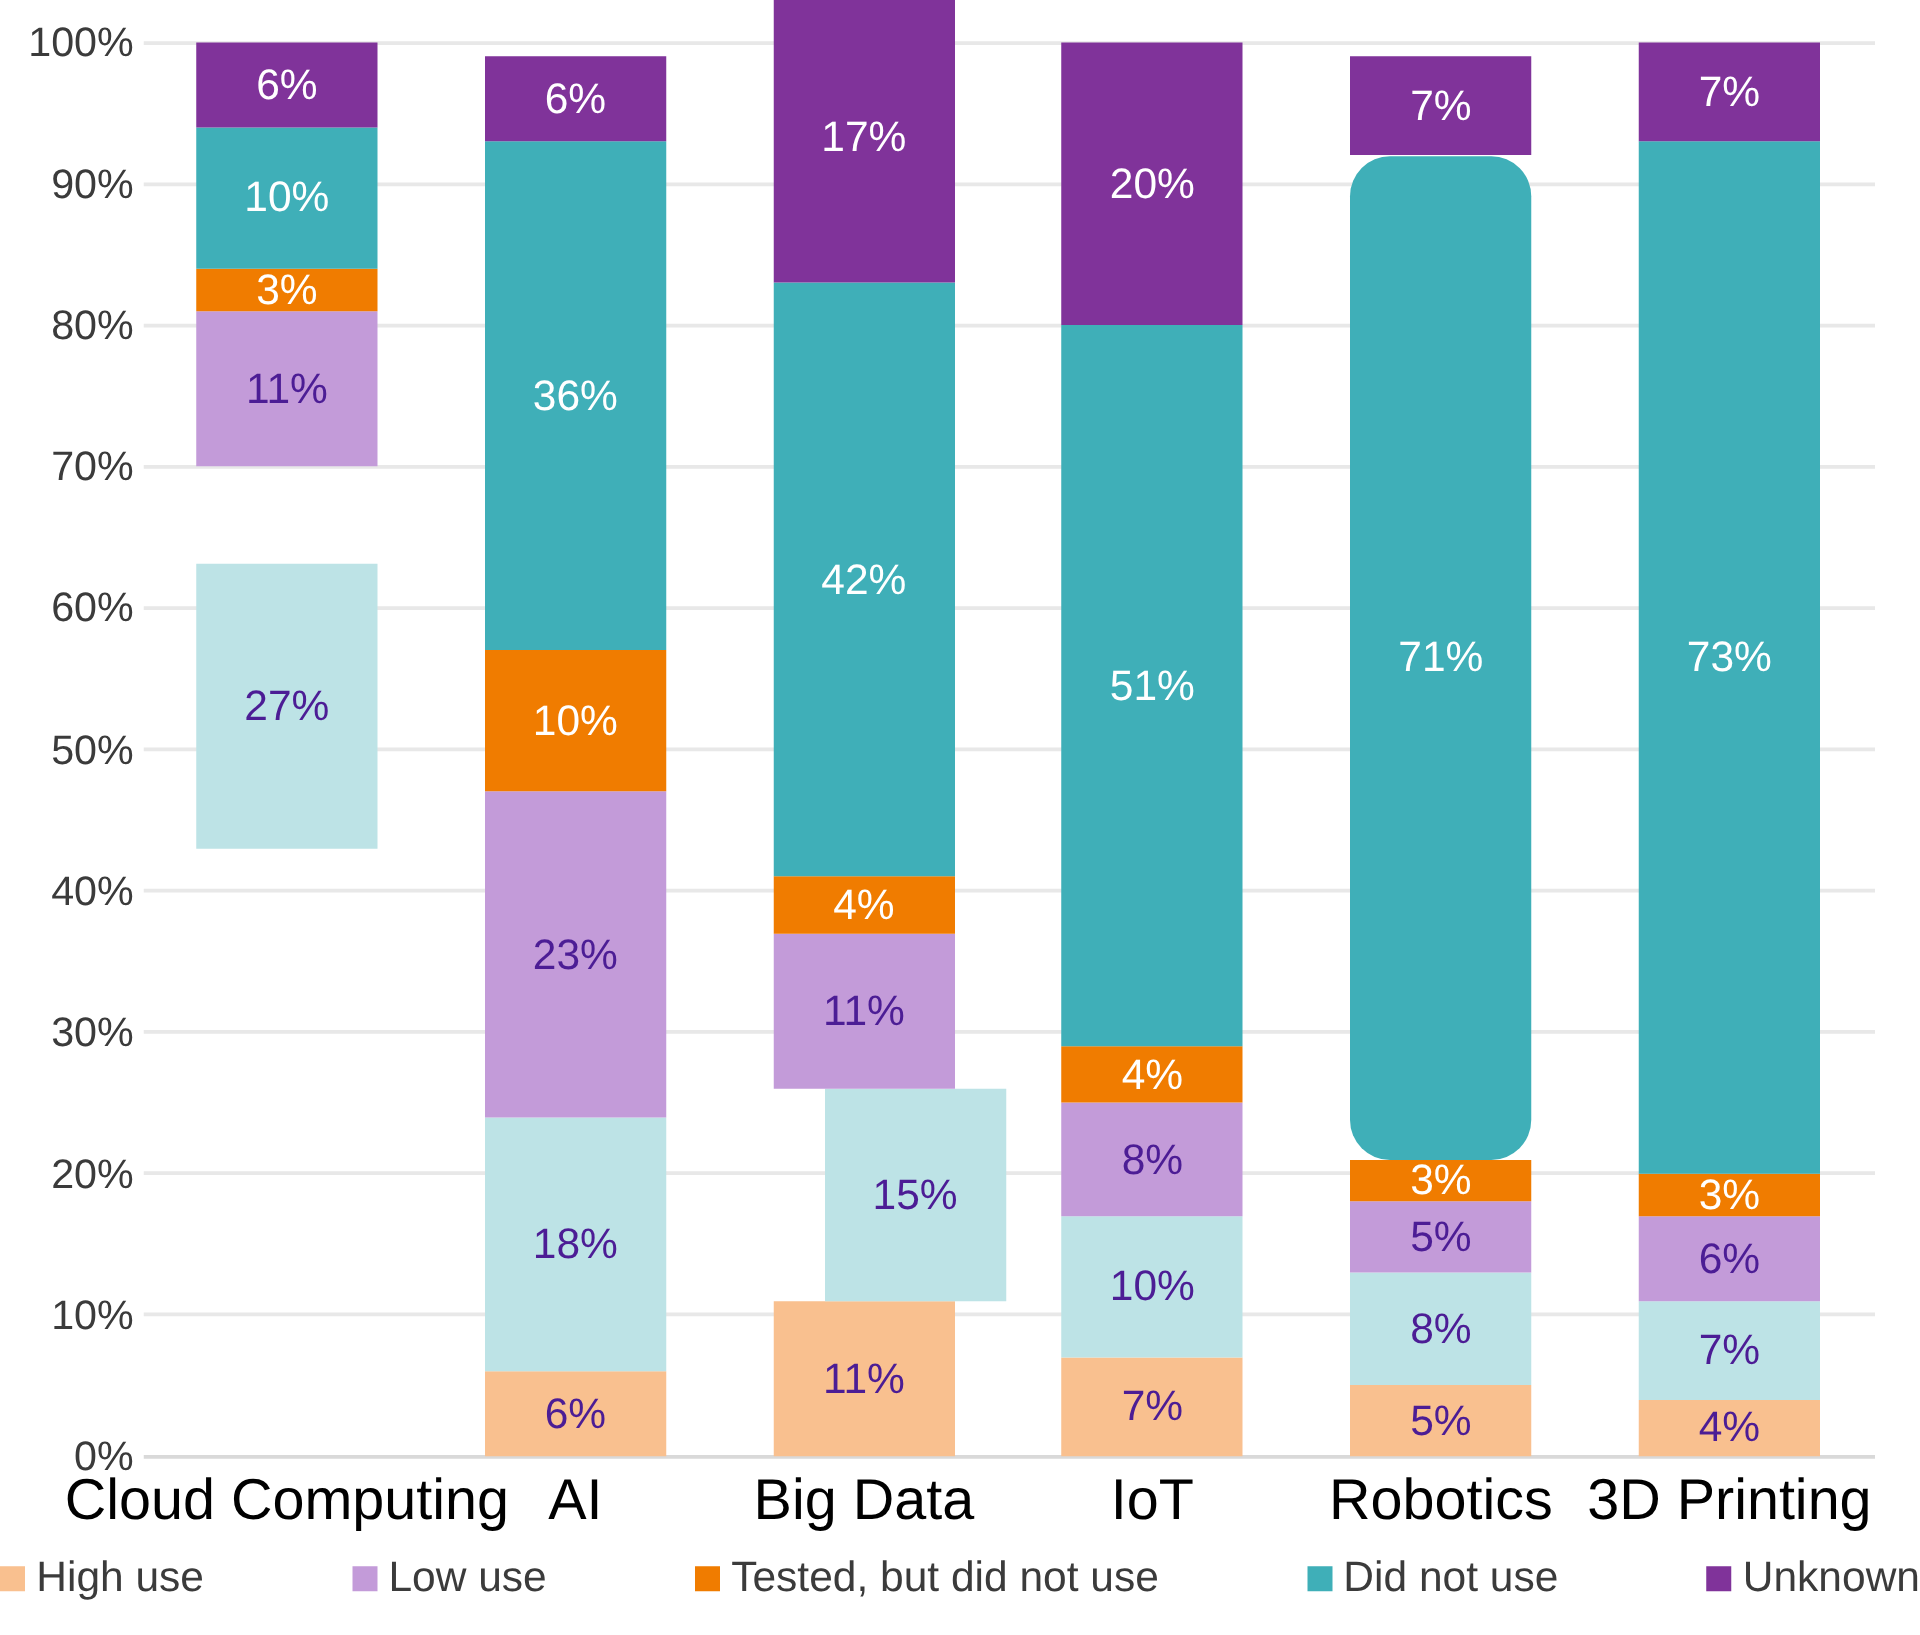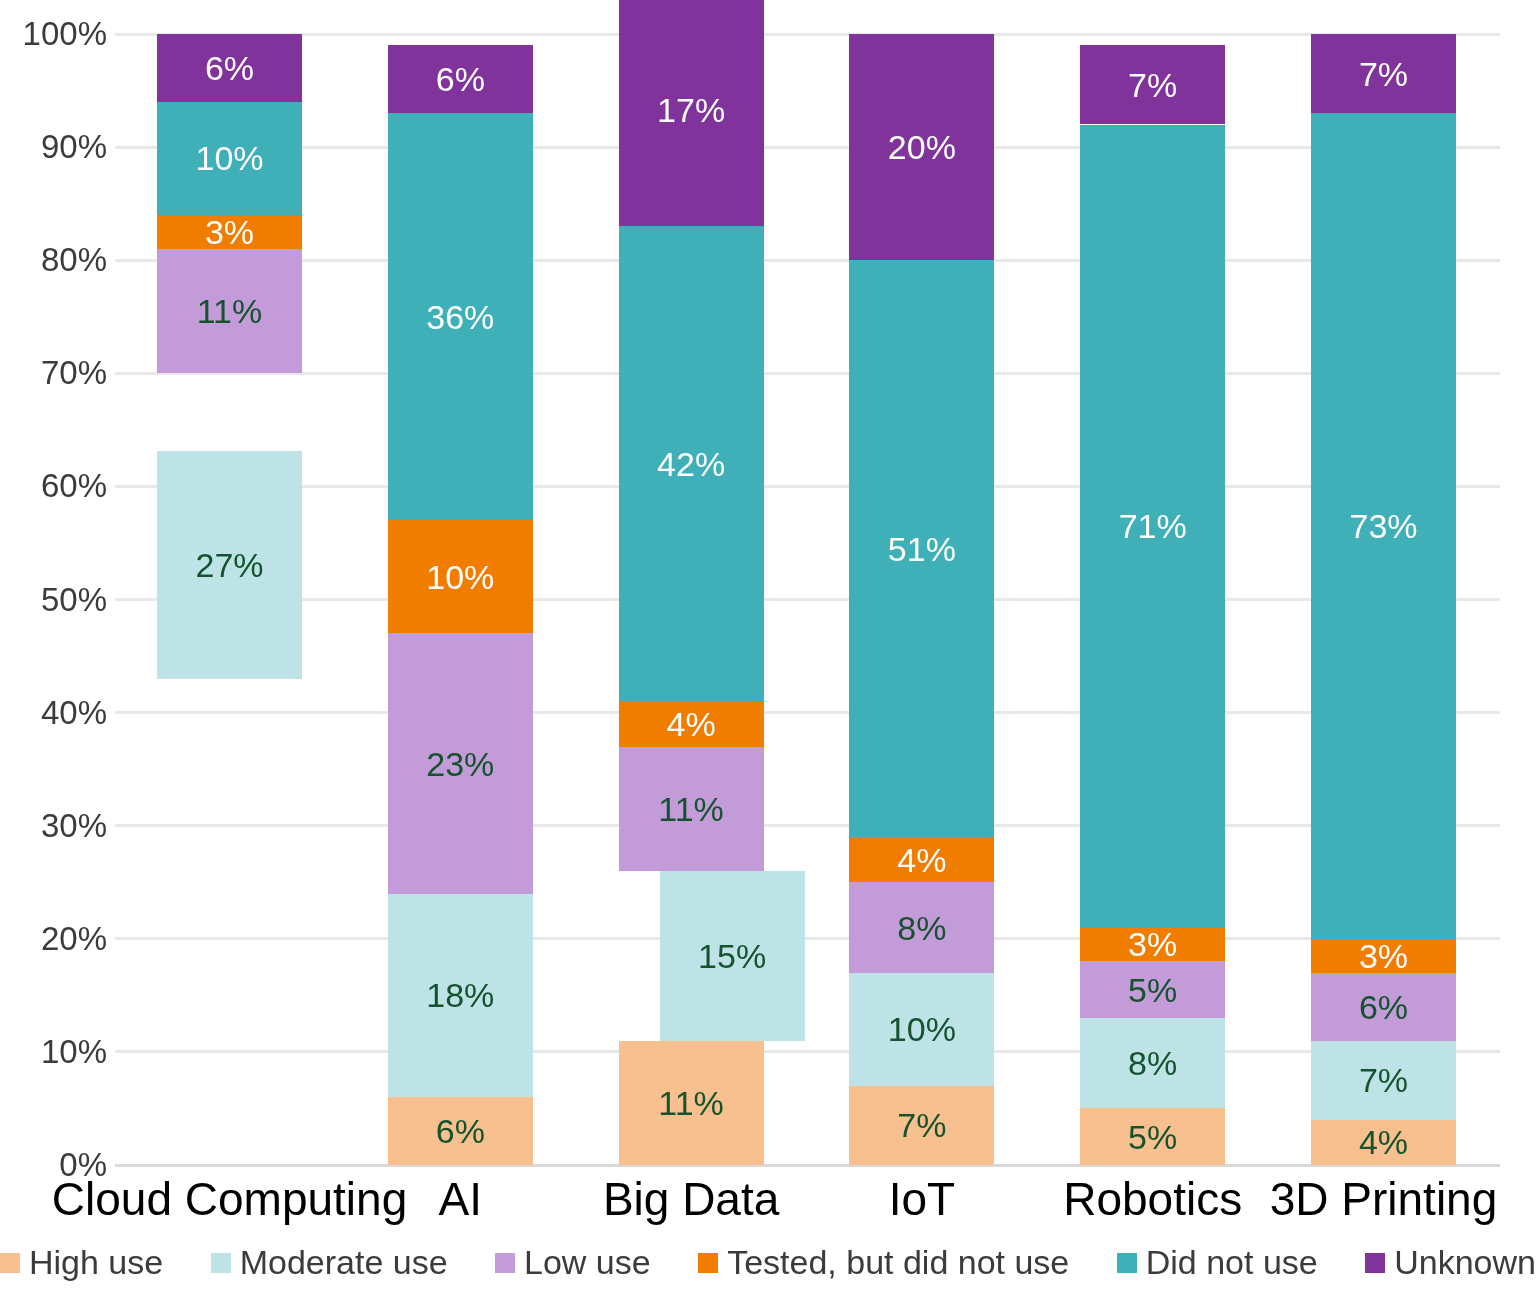--- a/index.html
+++ b/index.html
@@ -75,21 +75,21 @@
     align-items: center;
     justify-content: center;
     box-sizing: border-box;
   }
   .seg-label {
     font-size: 34px;
     line-height: 1;
     white-space: nowrap;
   }
   .seg-label.light { color: #ffffff; }
-  .seg-label.dark  { color: #14532d; }
+  .seg-label.dark  { color: #4c1d95; }
 
   
   .x-axis {
     position: absolute;
     left: 115px;
     top: 1172px;
     width: 1385px;
     height: 50px;
   }
   .x-tick-label {
@@ -244,21 +244,21 @@
           </div>
           <div class="seg" style="background: rgb(189, 227, 230); height: 90.48px; bottom: 56.55px;">
             <span class="seg-label dark">8%</span>
           </div>
           <div class="seg" style="background: rgb(195, 155, 217); height: 56.55px; bottom: 147.03px;">
             <span class="seg-label dark">5%</span>
           </div>
           <div class="seg" style="background: rgb(240, 124, 0); height: 33.93px; bottom: 203.58px;">
             <span class="seg-label light">3%</span>
           </div>
-          <div class="seg" style="background: rgb(63, 175, 184); height: 803.01px; bottom: 237.51px;">
+          <div class="seg" style="background: rgb(63, 175, 184); height: 803.01px; bottom: 237.51px; border-radius: 32px;">
             <span class="seg-label light">71%</span>
           </div>
           <div class="seg" style="background: rgb(128, 51, 154); height: 79.17px; bottom: 1040.52px;">
             <span class="seg-label light">7%</span>
           </div>
         </div>
         <div class="bar" style="left: 1196px; width: 145px; height: 1131px;">
           <div class="seg" style="background: rgb(249, 192, 143); height: 45.24px; bottom: 0px;">
             <span class="seg-label dark">4%</span>
           </div>
@@ -289,24 +289,20 @@
       <div class="x-tick-label" style="left: 1037.7px;">Robotics</div>
       <div class="x-tick-label" style="left: 1268.5px;">3D Printing</div>
     </div>
 
   <div class="legend">
       <div class="legend-item">
         <span class="legend-swatch" style="background: rgb(249, 192, 143);"></span>
         <span class="legend-text">High use</span>
       </div>
       <div class="legend-item">
-        <span class="legend-swatch" style="background: rgb(189, 227, 230);"></span>
-        <span class="legend-text">Moderate use</span>
-      </div>
-      <div class="legend-item">
         <span class="legend-swatch" style="background: rgb(195, 155, 217);"></span>
         <span class="legend-text">Low use</span>
       </div>
       <div class="legend-item">
         <span class="legend-swatch" style="background: rgb(240, 124, 0);"></span>
         <span class="legend-text">Tested, but did not use</span>
       </div>
       <div class="legend-item">
         <span class="legend-swatch" style="background: rgb(63, 175, 184);"></span>
         <span class="legend-text">Did not use</span>

